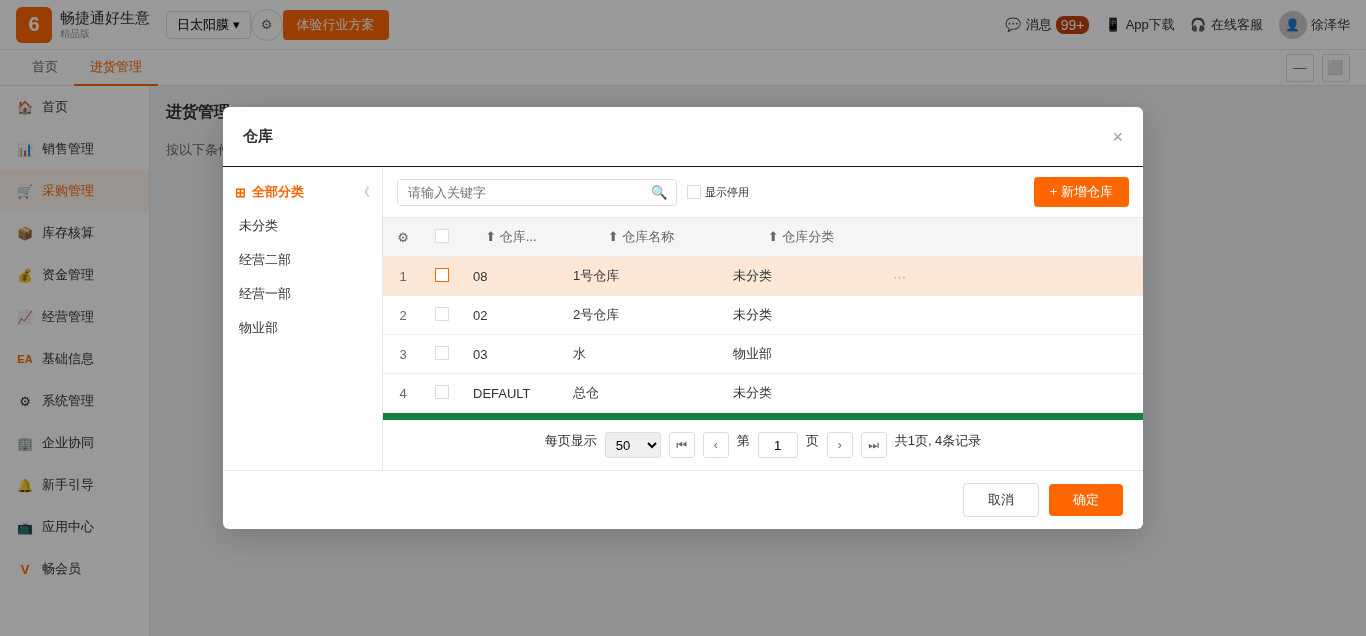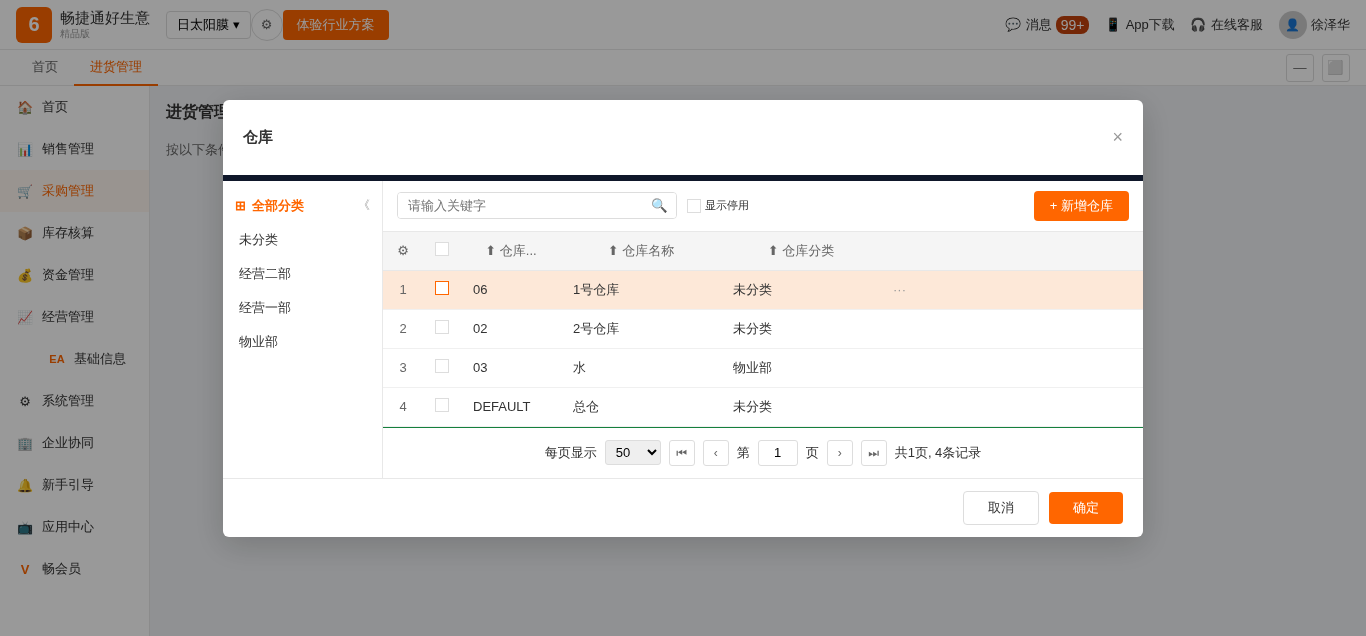--- a/index.html
+++ b/index.html
@@ -204,22 +204,22 @@
       background: #fff;
       border-radius: 6px;
       width: 920px;
       max-height: 560px;
       display: flex;
       flex-direction: column;
       box-shadow: 0 8px 32px rgba(0,0,0,0.18);
     }
     .dialog-header {
       display: flex; align-items: center; justify-content: space-between;
-      padding: 28px 20px;
-      border-bottom: 6px solid #0f172a;
+      padding: 20px 20px;
+      border-bottom: 1px solid #0f172a;
     }
     .dialog-title { font-size: 15px; font-weight: bold; color: #333; }
     .dialog-close {
       cursor: pointer; color: #999; font-size: 18px; line-height: 1;
     }
     .dialog-body {
       display: flex;
       flex: 1;
       overflow: hidden;
     }
@@ -329,23 +329,23 @@
       font-size: 13px;
       color: #333;
     }
     tr.active-row { background: #fde8d8; }
     .row-num { color: #666; text-align: center; }
     .th-center { text-align: center; }
     .more-btn { color: #999; cursor: pointer; }
 
     
     .pagination {
-      display: flex; align-items: center; justify-content: center;
+      display: flex; justify-content: center;
       padding: 12px;
-      border-top: 1px solid #15803d;
+      border-top: 7px solid #15803d;
       gap: 8px;
       font-size: 13px;
       color: #333;
     }
     .page-btn {
       width: 26px; height: 26px;
       border: 1px solid #ddd;
       background: #fff;
       border-radius: 3px;
       display: flex; align-items: center; justify-content: center;
@@ -469,21 +469,21 @@
     </div>
     <div class="sidebar-item">
       <span class="sidebar-icon">💰</span>
       <span>资金管理</span>
     </div>
     <div class="sidebar-item">
       <span class="sidebar-icon">📈</span>
       <span>经营管理</span>
     </div>
     <div class="sidebar-item">
-      <span class="sidebar-icon" style="font-size:11px;font-weight:bold;color:#f60;margin-left:32px;">EA</span>
+      <span class="sidebar-icon" style="font-size:11px;font-weight:bold;color:#f60;">EA</span>
       <span>基础信息</span>
     </div>
     <div class="sidebar-item">
       <span class="sidebar-icon">⚙</span>
       <span>系统管理</span>
     </div>
     <div class="sidebar-item">
       <span class="sidebar-icon">🏢</span>
       <span>企业协同</span>
     </div>
@@ -578,21 +578,21 @@
                   <span>⬆</span>
                   <span>仓库分类</span>
                 </th>
                 <th></th>
               </tr>
             </thead>
             <tbody>
               <tr class="active-row">
                 <td class="row-num">1</td>
                 <td class="th-center"><span class="checkbox-sq" style="border:1px solid #f60;"></span></td>
-                <td>06</td>
+                <td>08</td>
                 <td>1号仓库</td>
                 <td>未分类</td>
                 <td><span class="more-btn">···</span></td>
               </tr>
               <tr>
                 <td class="row-num">2</td>
                 <td class="th-center"><span class="checkbox-sq"></span></td>
                 <td>02</td>
                 <td>2号仓库</td>
                 <td>未分类</td>

